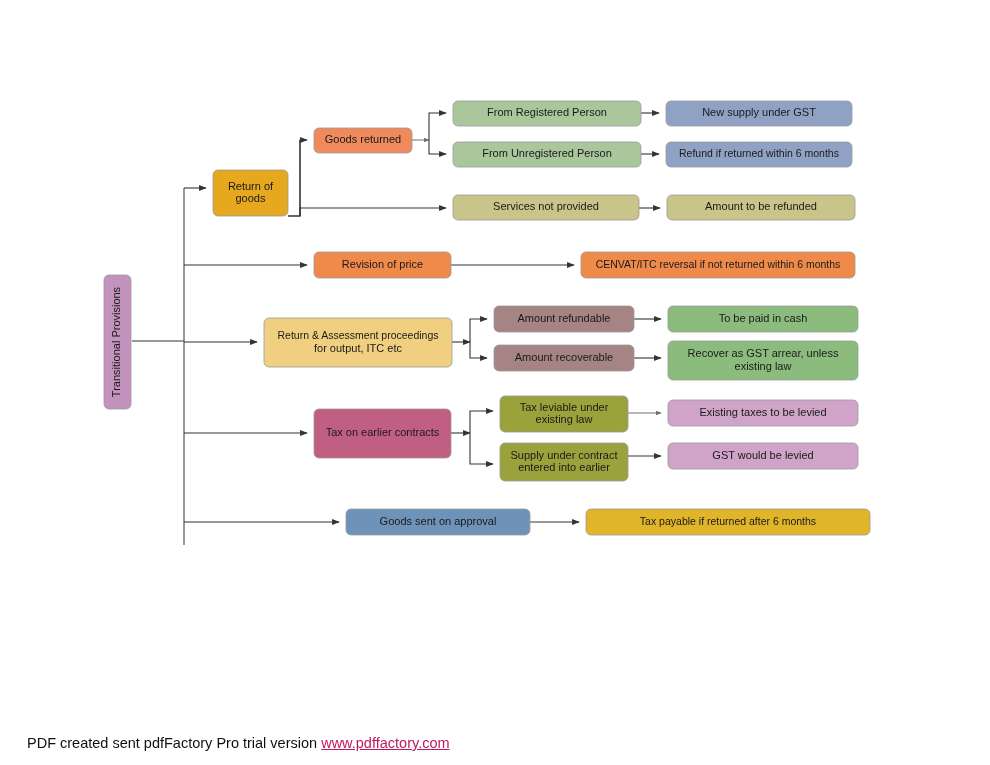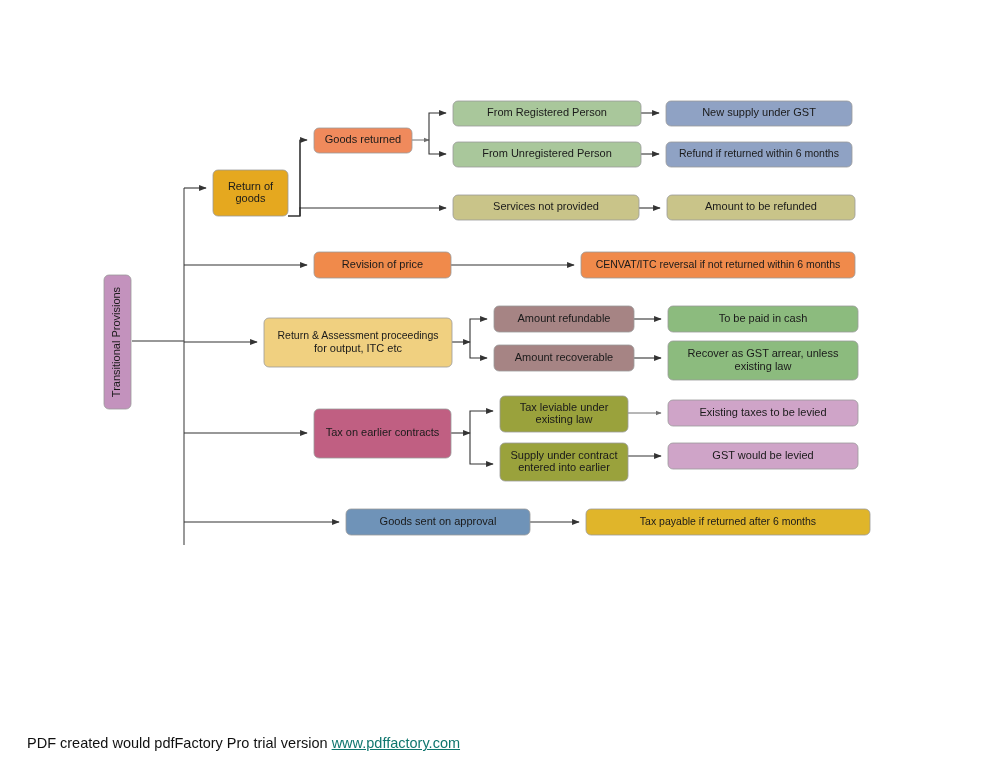--- a/index.html
+++ b/index.html
@@ -52,21 +52,21 @@
   .footer {
     position: absolute;
     left: 27px;
     top: 735px;
     font-family: "Liberation Sans", sans-serif;
     font-size: 14.5px;
     color: #111111;
     white-space: nowrap;
   }
   .footer a {
-    color: #0f766e;
+    color: #be185d;
     margin-top: 31px;
   }
 </style>
 </head>
 <body>
 
 <svg id="canvas" viewBox="0 0 990 765">
   <defs>
     <marker id="arrow" viewBox="0 0 10 10" refX="9" refY="5" markerWidth="7" markerHeight="7" orient="auto-start-reverse">
       <path d="M 0 1 L 10 5 L 0 9 z" fill="#333333"></path>
@@ -225,14 +225,14 @@
         <text class="node-label" x="438" y="522">Goods sent on approval</text>
       </g>
       <g>
         <rect class="node-rect" x="586" y="509" width="284" height="26" rx="5" ry="5" fill="#e0b52a"></rect>
         <text class="node-label small" x="728" y="522">Tax payable if returned after 6 months</text>
       </g>
     </g>
 </svg>
 
 <div class="footer">
-  <span>PDF created would pdfFactory Pro trial version </span><a href="#">www.pdffactory.com</a>
+  <span>PDF created sent pdfFactory Pro trial version </span><a href="#">www.pdffactory.com</a>
 </div>
 
 </body></html>

